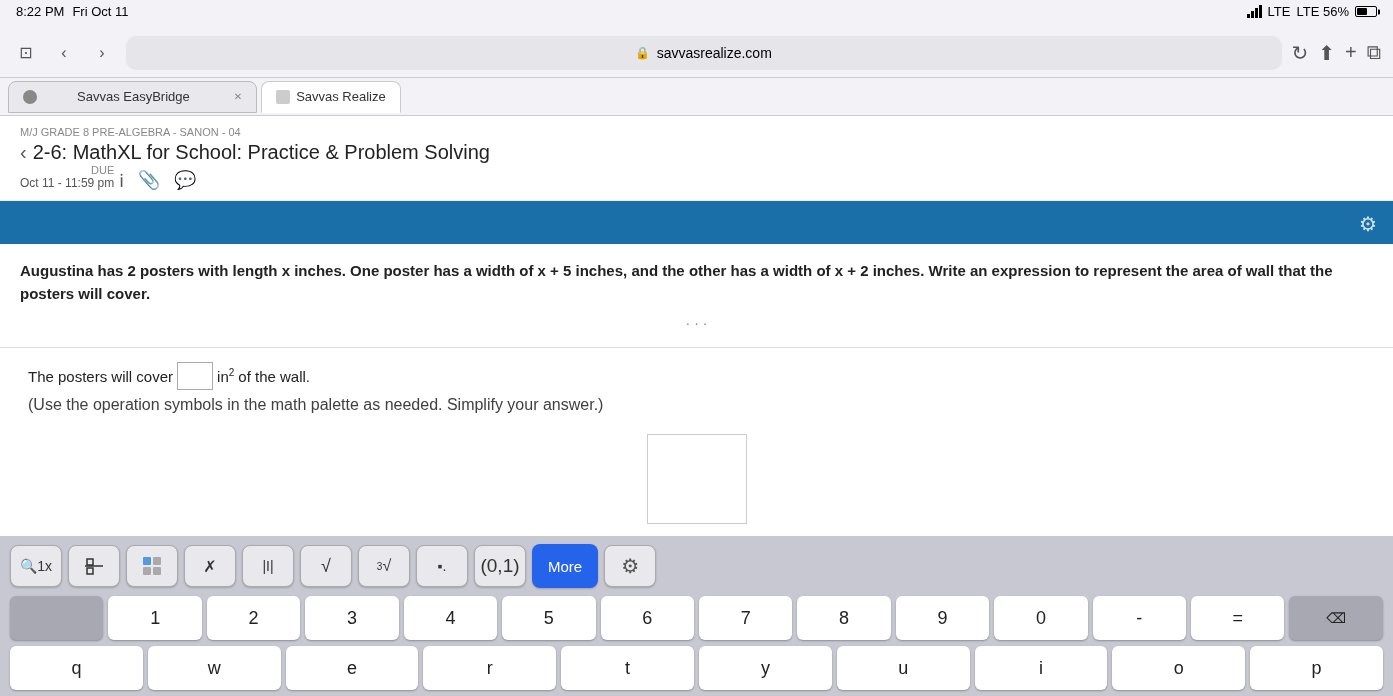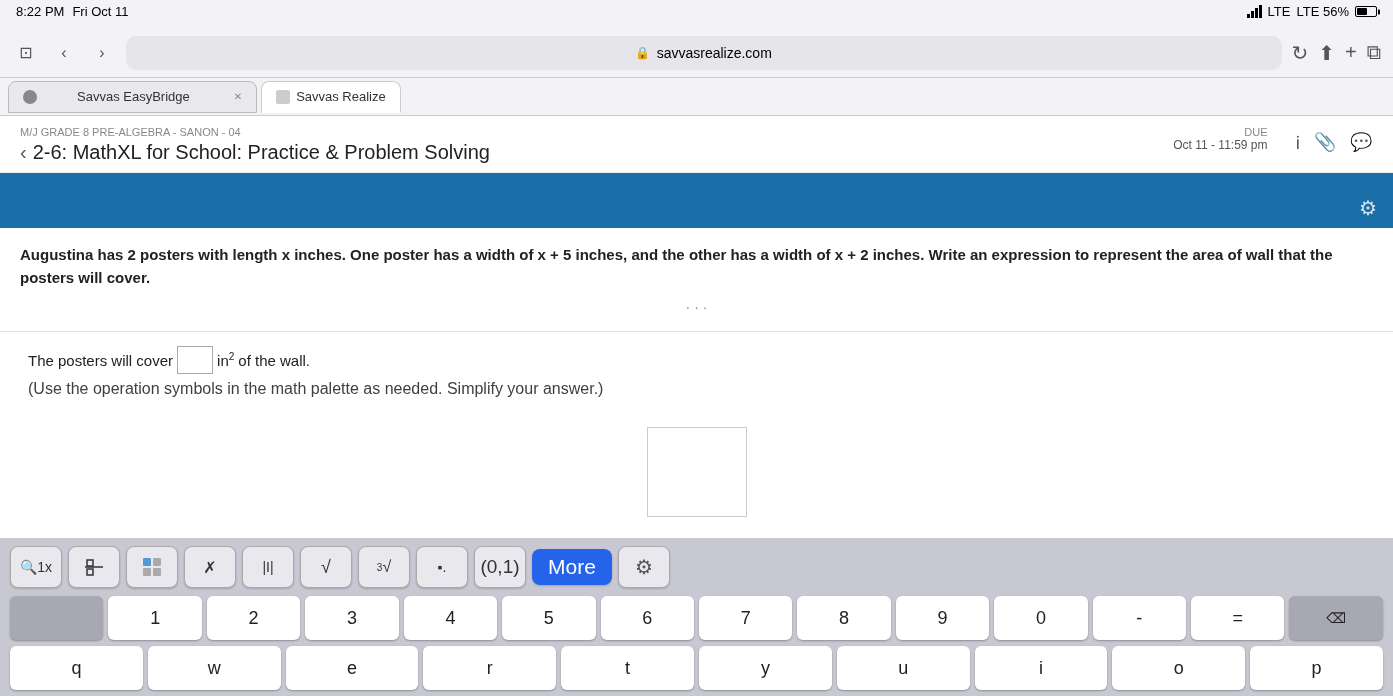--- a/index.html
+++ b/index.html
@@ -94,20 +94,21 @@
       overflow: hidden;
     }
 
     
     .assignment-header {
       display: flex;
       align-items: flex-start;
       justify-content: space-between;
       padding: 10px 20px 8px;
       border-bottom: 1px solid #eee;
+      flex-direction: column;
     }
     .assignment-title-section { display: flex; flex-direction: column; }
     .assignment-breadcrumb { font-size: 11px; color: #888; margin-bottom: 3px; }
     .assignment-back { display: flex; align-items: center; gap: 6px; }
     .back-arrow { font-size: 20px; color: #555; cursor: pointer; }
     .assignment-title { font-size: 20px; font-weight: 500; color: #222; }
     .assignment-due { font-size: 12px; color: #555; text-align: right; }
     .assignment-due-label { color: #888; font-size: 11px; }
     .header-icons { display: flex; align-items: center; gap: 14px; margin-top: 4px; }
     .header-icon { font-size: 18px; color: #555; cursor: pointer; }
@@ -204,22 +205,22 @@
     .math-tool-btn.gear {
       background: #e8e8ed;
       color: #555;
     }
     .more-btn {
       background: #2563eb;
       color: #fff;
       border: none;
       border-radius: 8px;
       padding: 0 16px;
-      height: 36px;
-      font-size: 21px;
+      height: 44px;
+      font-size: 15px;
       font-weight: 500;
       cursor: pointer;
       box-shadow: 0 1px 2px rgba(0,0,0,0.2);
     }
 
     
     .keyboard-rows { display: flex; flex-direction: column; gap: 6px; }
     .key-row { display: flex; gap: 5px; }
     .key {
       background: #fff;
@@ -317,21 +318,21 @@
 <div class="main-content">
 
   <div class="assignment-header">
     <div class="assignment-title-section">
       <span class="assignment-breadcrumb">M/J GRADE 8 PRE-ALGEBRA - SANON - 04</span>
       <div class="assignment-back">
         <span class="back-arrow">‹</span>
         <span class="assignment-title">2-6: MathXL for School: Practice &amp; Problem Solving</span>
       </div>
     </div>
-    <div style="display:flex; align-items:flex-start; gap:28px;">
+    <div style="display:flex; align-items:flex-start; gap:5px;">
       <div class="assignment-due">
         <div class="assignment-due-label">DUE</div>
         <div>Oct 11 - 11:59 pm</div>
       </div>
       <div class="header-icons">
         <span class="header-icon">ℹ</span>
         <span class="header-icon">📎</span>
         <span class="header-icon">💬</span>
       </div>
     </div>

